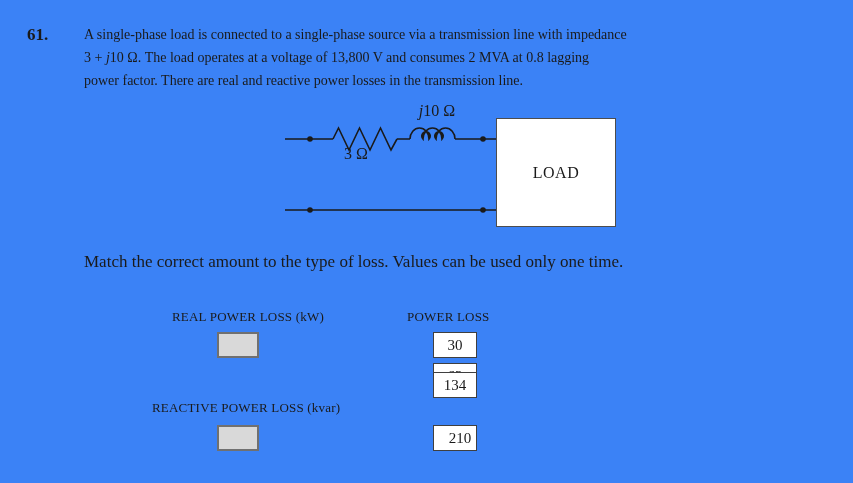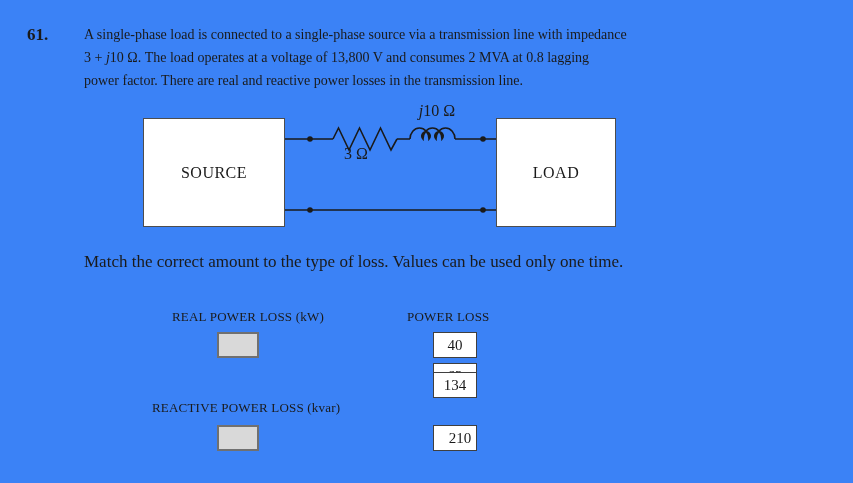--- a/index.html
+++ b/index.html
@@ -86,23 +86,20 @@
 
 <div class="page">
 
   <div class="abs q-number">61.</div>
   <div class="abs q-paragraph">
     <span class="line">A single-phase load is connected to a single-phase source via a transmission line with impedance</span>
     <span class="line"><span>3 + </span><span class="ital">j</span><span>10 Ω. The load operates at a voltage of 13,800 V and consumes 2 MVA at 0.8 lagging</span></span>
     <span class="line">power factor. There are real and reactive power losses in the transmission line.</span>
   </div>
 
-  <div class="abs circuit-box source-box">
-    <span>SOURCE</span>
-  </div>
   <div class="abs circuit-box load-box">
     <span>LOAD</span>
   </div>
 
   <svg class="abs wires-svg" width="211" height="125" viewBox="0 0 211 125">
     <path d="M0,39 H48 M112,39 H125 M170,39 H211" stroke="#1a1a1a" stroke-width="1.6" fill="none"></path>
     <path d="M48,39 L53.5,28 L64,50 L74.5,28 L85,50 L95.5,28 L106,50 L112,39" stroke="#1a1a1a" stroke-width="1.6" fill="none" stroke-linejoin="miter"></path>
     <path d="M125,39 a9.5,11 0 1 1 19,0 a4,4.5 0 1 0 -6,0 a9.5,11 0 1 1 19,0 a4,4.5 0 1 0 -6,0 a9.5,11 0 1 1 19,0" stroke="#1a1a1a" stroke-width="1.6" fill="none"></path>
     <path d="M0,110 H211" stroke="#1a1a1a" stroke-width="1.6" fill="none"></path>
     <circle cx="25" cy="39" r="2.8" fill="#1a1a1a"></circle>
@@ -116,18 +113,18 @@
 
   <div class="abs instruction">Match the correct amount to the type of loss. Values can be used only one time.</div>
 
   <div class="abs match-label real-label">REAL POWER LOSS (kW)</div>
   <div class="abs match-label bank-header">POWER LOSS</div>
   <div class="abs match-label reactive-label">REACTIVE POWER LOSS (kvar)</div>
 
   <div class="abs drop-box drop-real"></div>
   <div class="abs drop-box drop-reactive"></div>
 
-  <div class="abs value-box value-0">40</div>
+  <div class="abs value-box value-0">30</div>
   <div class="abs value-box value-1">63</div>
   <div class="abs value-box value-2">134</div>
   <div class="abs value-box value-3">210</div>
 
 </div>
 
 </body></html>

